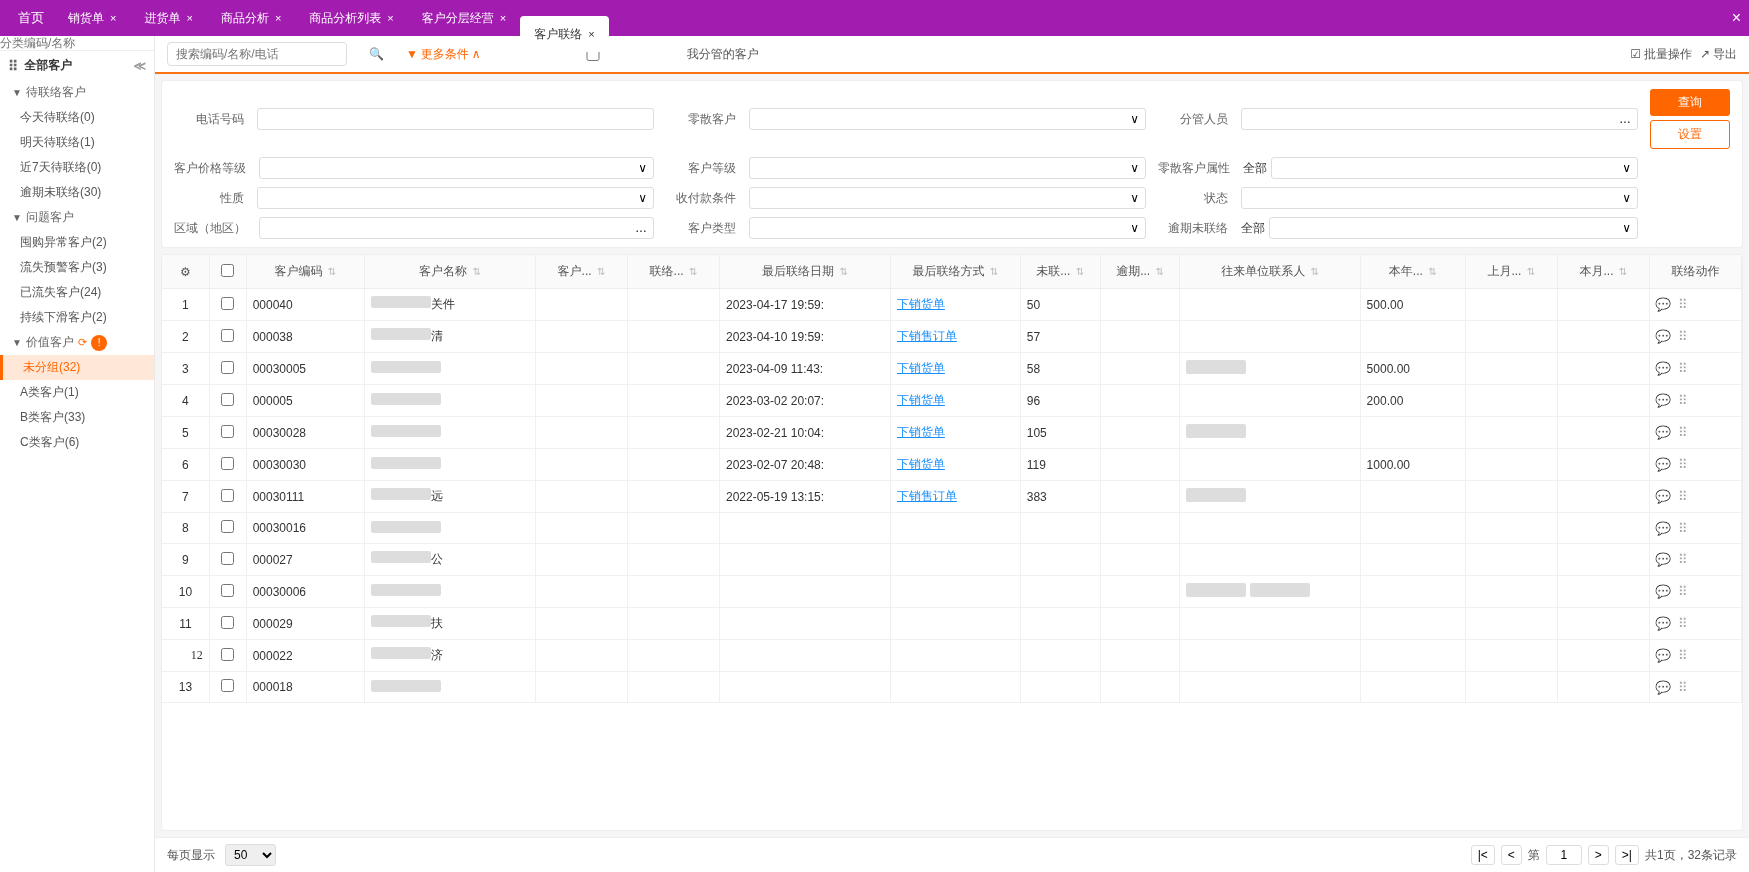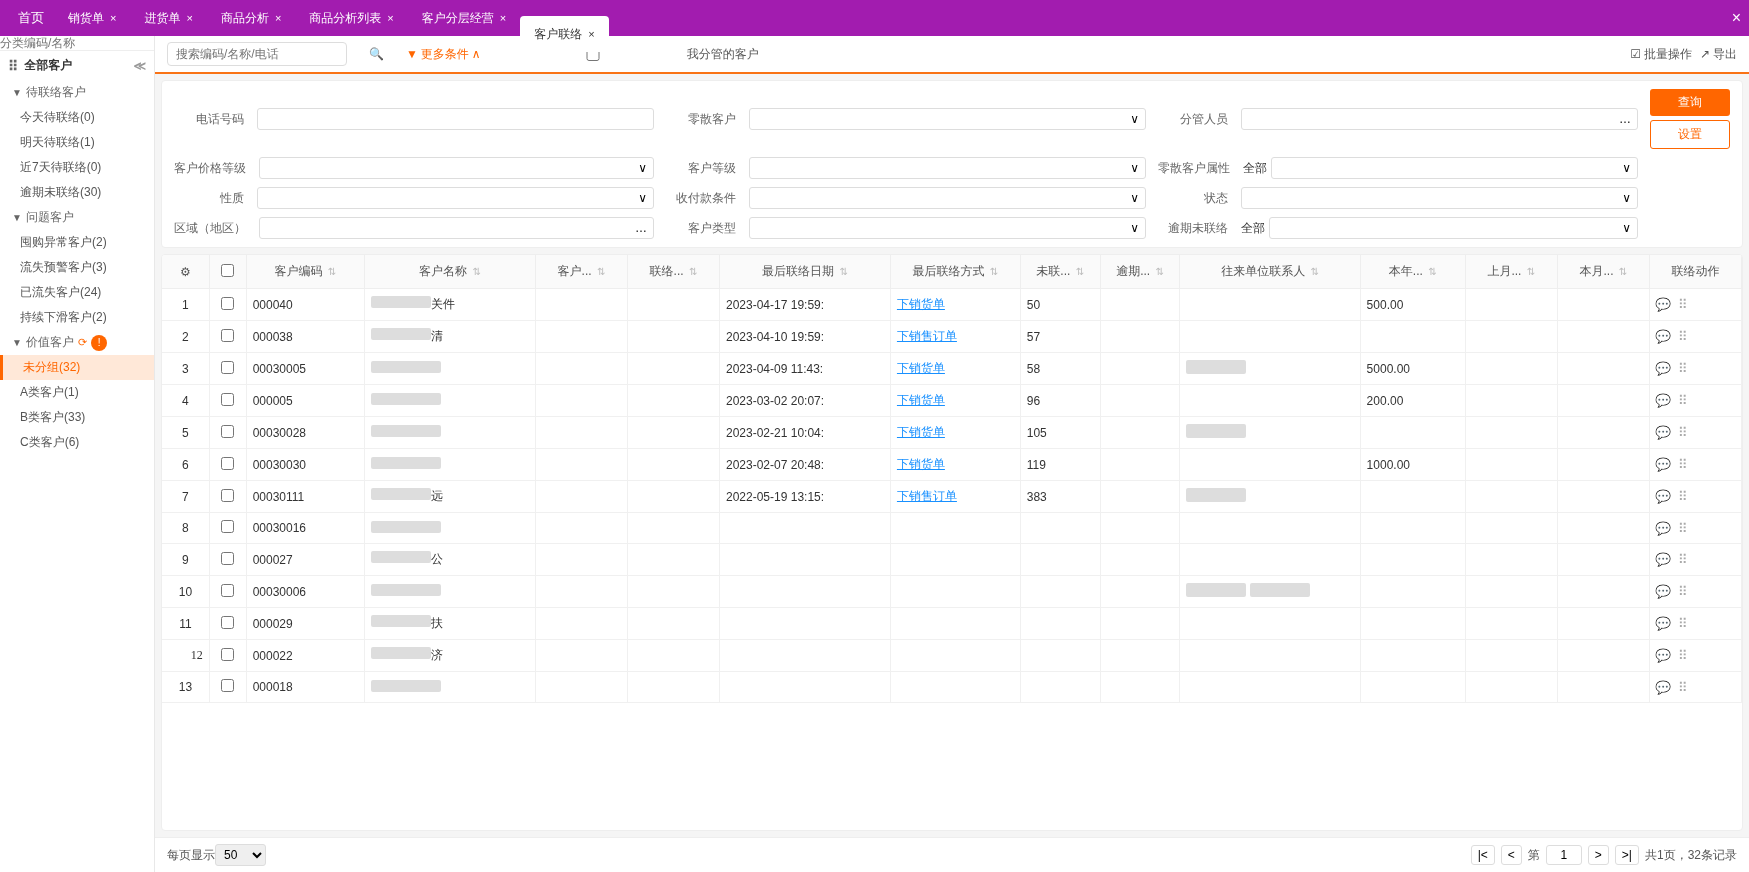--- a/index.html
+++ b/index.html
@@ -294,20 +294,21 @@
     }
     .action-icon { cursor: pointer; font-size: 13px; }
 
     
     .table-footer {
       display: flex;
       align-items: center;
       padding: 6px 12px;
       background: #fff;
       border-top: 1px solid #eee;
+      gap: 10px;
       font-size: 12px;
       color: #555;
     }
     .footer-right { margin-left: auto; display: flex; align-items: center; gap: 6px; }
     .page-btn {
       border: 1px solid #ddd;
       border-radius: 3px;
       padding: 2px 6px;
       cursor: pointer;
       background: #fff;

